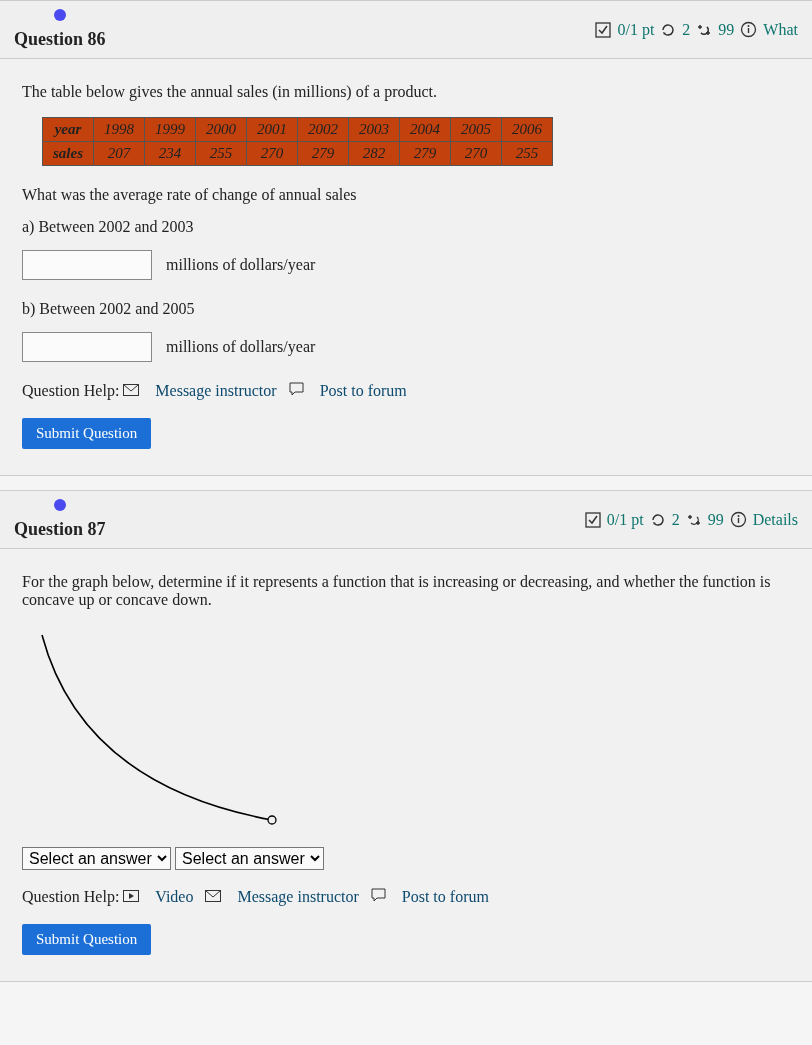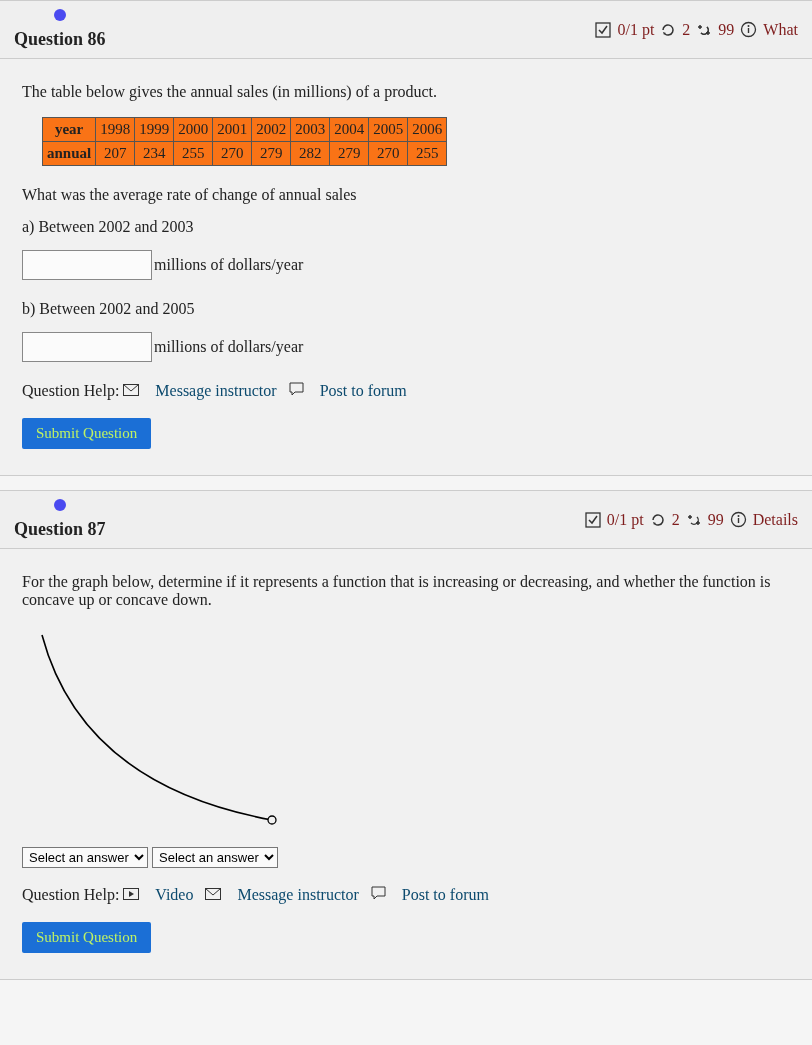--- a/index.html
+++ b/index.html
@@ -36,76 +36,77 @@
     height: 12px;
     border-radius: 50%;
     background: #4a4af0;
     display: inline-block;
   }
   .q-header-right {
     display: flex;
     align-items: center;
     gap: 6px;
     font-size: 16px;
-    color: #7f1d1d;
+    color: #0f766e;
   }
   .icon { display: inline-flex; align-items: center; }
   .q-body {
     padding: 18px 22px;
   }
   .prompt { margin: 6px 0 16px 0; }
   table.data {
     border-collapse: collapse;
     margin: 6px 0 20px 20px;
   }
   table.data td, table.data th {
     border: 1px solid #555;
-    padding: 3px 4px;
+    padding: 3px 10px;
     text-align: center;
     font-size: 15px;
-    background: #f97316;
+    background: #c2410c;
+    font-style: italic;
   }
   table.data .rowlabel { font-weight: bold; text-align: center; }
   .subprompt { margin: 14px 0 10px 0; }
   .answer-row {
     display: flex;
     align-items: center;
-    gap: 2px;
+    gap: 14px;
     margin: 14px 0 20px 0;
   }
   input.text-answer {
     width: 130px;
     height: 30px;
     border: 1px solid #888;
     background: #fbfbfb;
     font-size: 15px;
     padding: 2px 6px;
   }
   .help-row {
     margin: 18px 0 12px 0;
   }
   .help-link {
     color: #0c4a6e;
     cursor: pointer;
     margin-left: 12px;
   }
   .submit-btn {
     background: #1b6fd6;
-    color: #bef264;
+    color: #ffffff;
     border: none;
     padding: 7px 14px;
     font-size: 15px;
     border-radius: 2px;
     cursor: pointer;
     margin: 6px 0 8px 0;
     font-family: inherit;
   }
   select.ans-select {
     font-family: Arial, sans-serif;
-    font-size: 13px;
+    font-size: 16px;
     padding: 1px 2px;
     border: 1px solid #777;
     background: #fafafa;
   }
   .graph-area {
     width: 280px;
     height: 210px;
     margin: 12px 0 12px 0;
   }
   .spacer { height: 14px; }
@@ -165,21 +166,21 @@
         <td>1999</td>
         <td>2000</td>
         <td>2001</td>
         <td>2002</td>
         <td>2003</td>
         <td>2004</td>
         <td>2005</td>
         <td>2006</td>
       </tr>
       <tr>
-        <td class="rowlabel">annual</td>
+        <td class="rowlabel">sales</td>
         <td>207</td>
         <td>234</td>
         <td>255</td>
         <td>270</td>
         <td>279</td>
         <td>282</td>
         <td>279</td>
         <td>270</td>
         <td>255</td>
       </tr>

